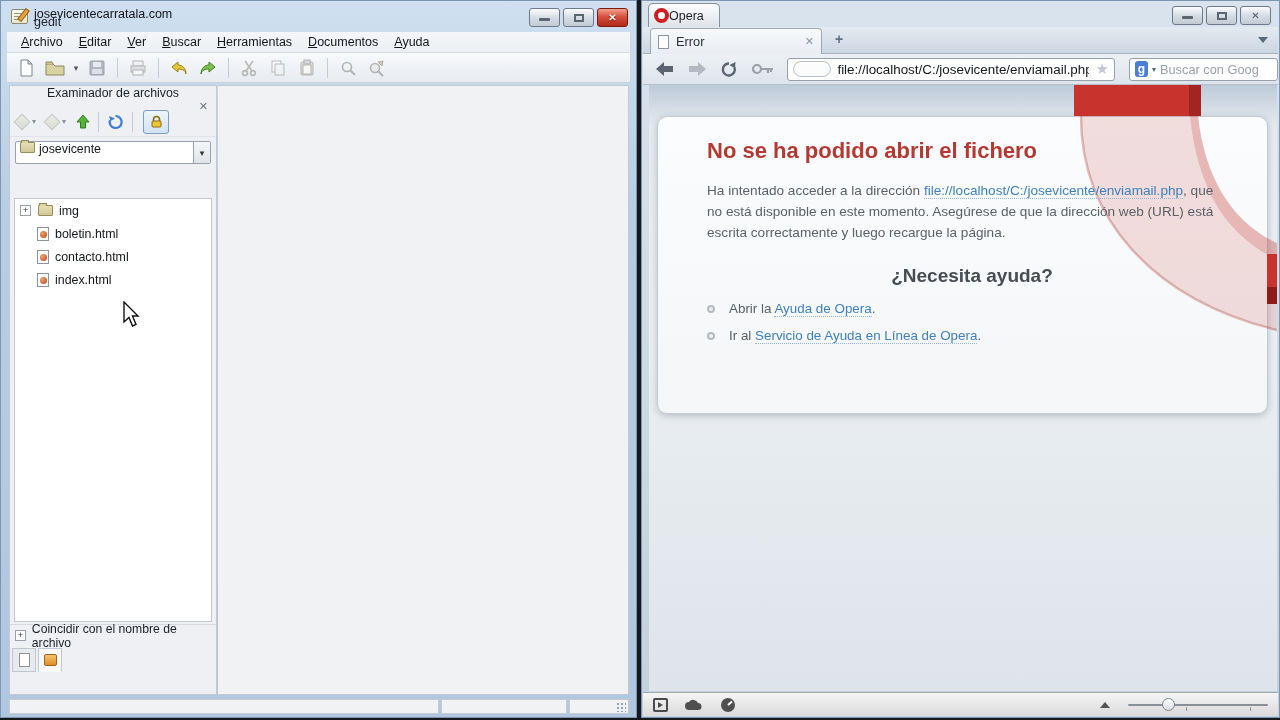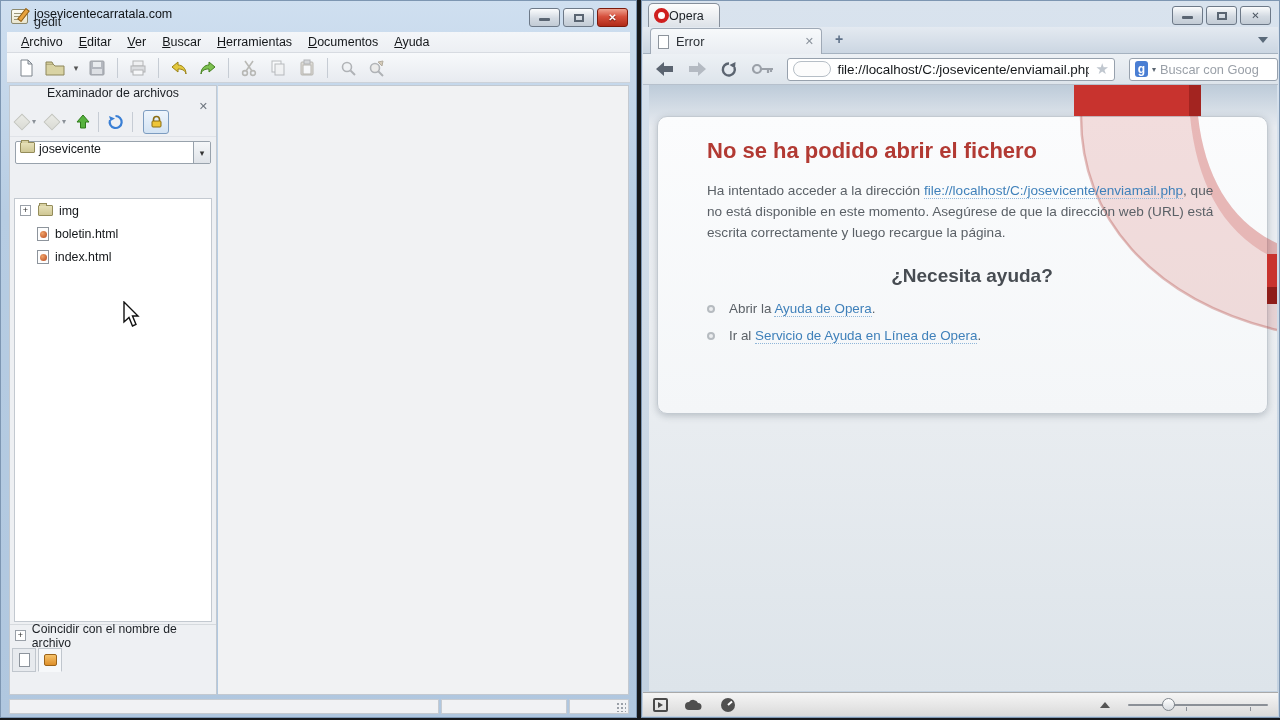--- a/index.html
+++ b/index.html
@@ -312,20 +312,25 @@
         <span class="name">img</span>
       </div>
       <div class="tree-row">
         <span class="indent-b"></span>
         <div class="icon-html"></div>
         <span class="name">boletin.html</span>
       </div>
       <div class="tree-row">
         <span class="indent-b"></span>
         <div class="icon-html"></div>
+        <span class="name">contacto.html</span>
+      </div>
+      <div class="tree-row">
+        <span class="indent-b"></span>
+        <div class="icon-html"></div>
         <span class="name">index.html</span>
       </div>
     </div>
     <div class="gp-match">
       <span class="expander">+</span>
       <span>Coincidir con el nombre de archivo</span>
     </div>
     <div class="gp-minitabs">
       <div class="minitab">
         <div class="icon-page"></div>

